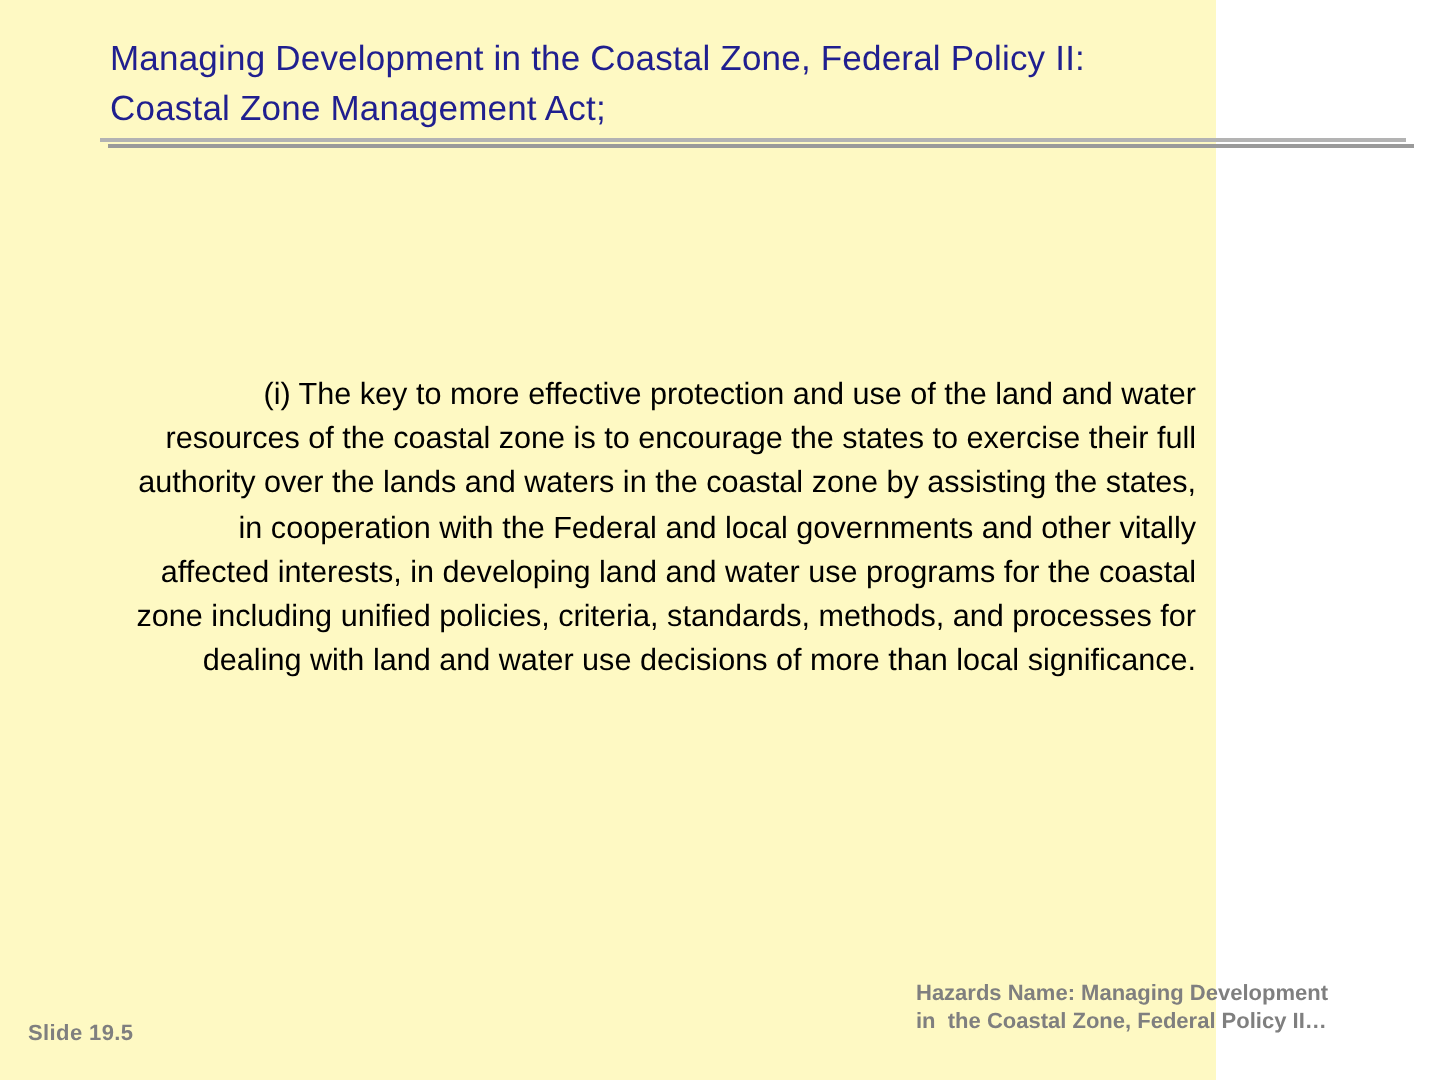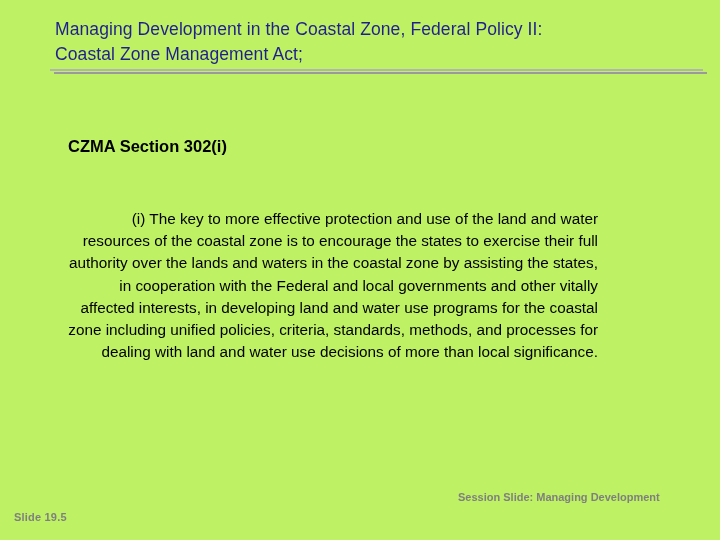--- a/index.html
+++ b/index.html
@@ -8,23 +8,23 @@
   }
   body {
     width: 720px;
     height: 540px;
     background: #ffffff;
     font-family: "Liberation Sans", sans-serif;
     overflow: hidden;
   }
   .slide {
     position: relative;
-    width: 720px;
+    width: 608px;
     height: 540px;
-    background: #bef264;
+    background: #fef9c3;
   }
 
   
   .title-block {
     position: absolute;
     left: 55px;
     top: 17px;
     width: 640px;
   }
   .slide-title {
@@ -127,23 +127,23 @@
     <h1 class="slide-title">Managing Development in the Coastal Zone, Federal Policy II:
 Coastal Zone Management Act;</h1>
   </div>
 
   <div class="title-rule">
     <div class="rule-top"></div>
     <div class="rule-bottom"></div>
   </div>
 
   <div class="content">
-    <h2 class="section-heading">CZMA Section 302(i)</h2>
     <p class="body-paragraph">(i) The key to more effective protection and use of the land and water resources of the coastal zone is to encourage the states to exercise their full authority over the lands and waters in the coastal zone by assisting the states, in cooperation with the Federal and local governments and other vitally affected interests, in developing land and water use programs for the coastal zone including unified policies, criteria, standards, methods, and processes for dealing with land and water use decisions of more than local significance.</p>
   </div>
 
   <div class="slide-number">Slide 19.5</div>
 
   <div class="footer-note">
-    <div class="footer-line">Session Slide: Managing Development</div>
+    <div class="footer-line">Hazards Name: Managing Development</div>
+    <div class="footer-line">in  the Coastal Zone, Federal Policy II…</div>
   </div>
 
 </div>
 
 </body></html>

